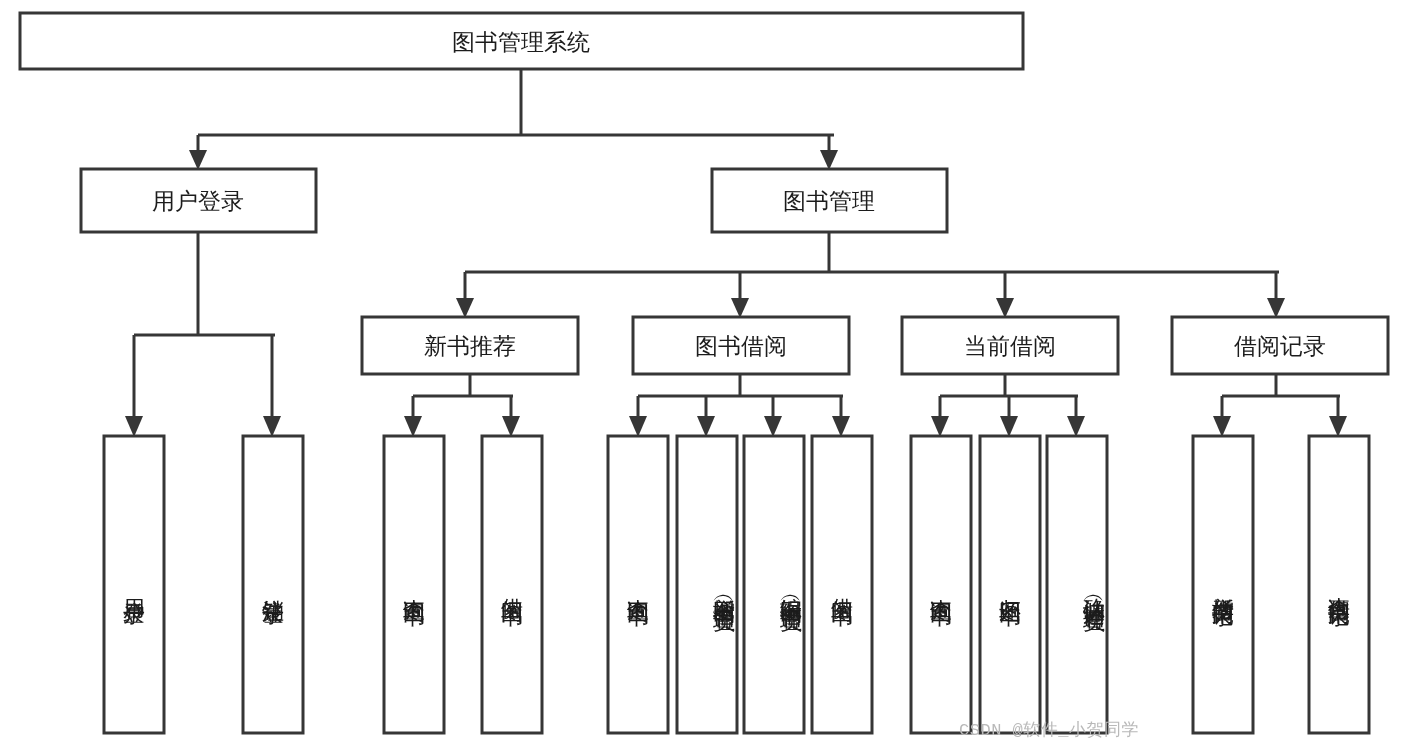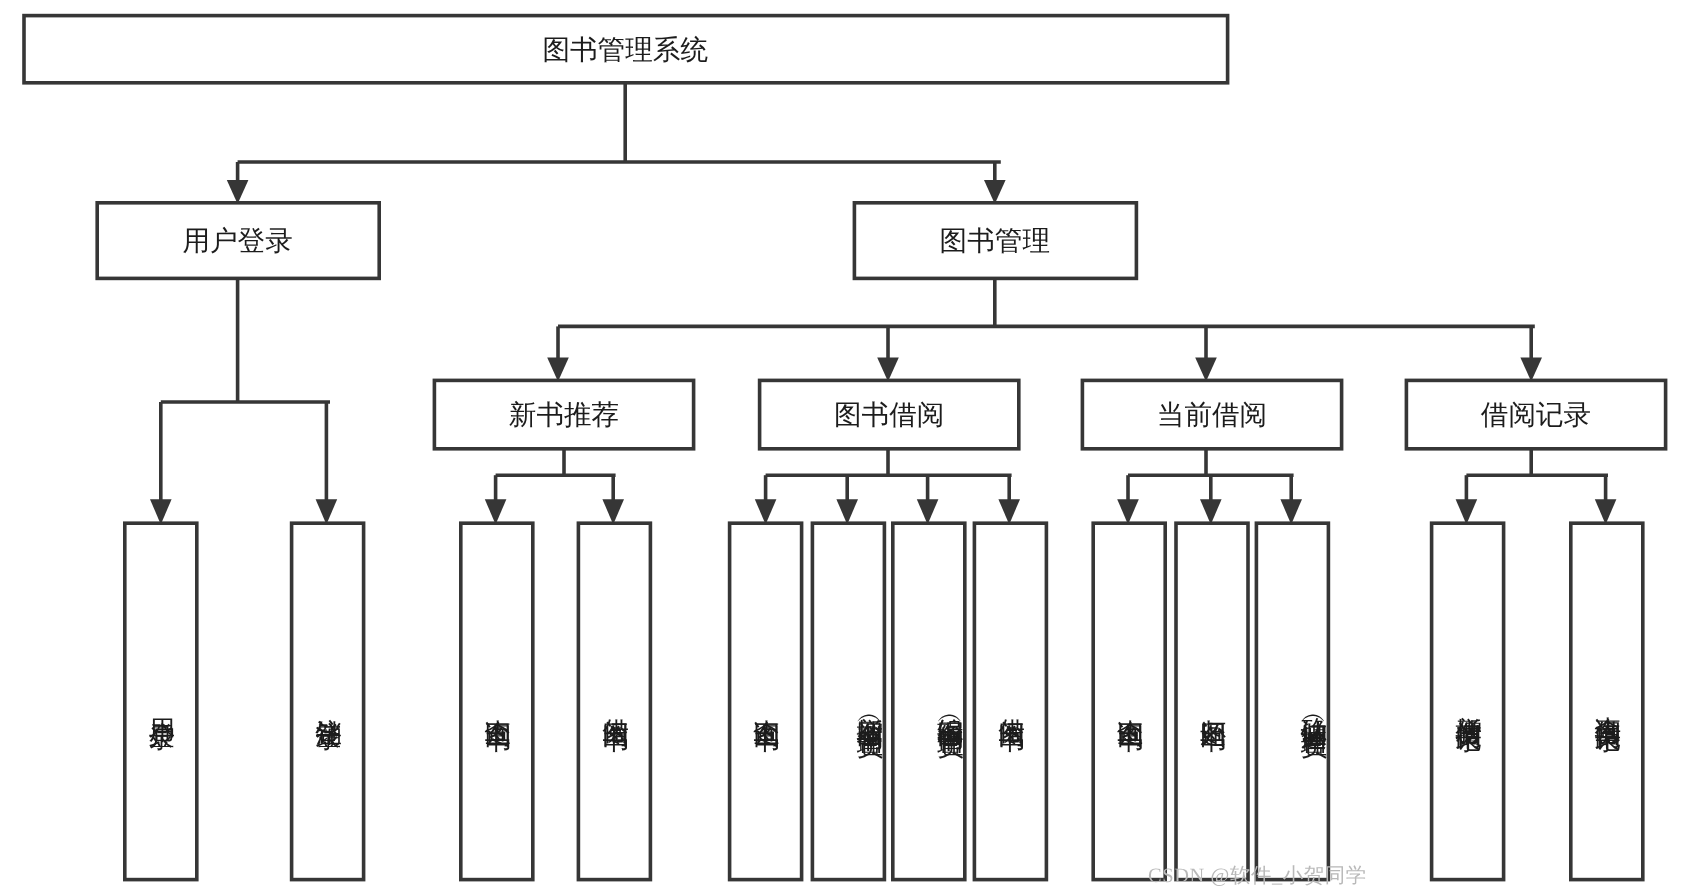--- a/index.html
+++ b/index.html
@@ -59,21 +59,21 @@
     line-height: 1.18;
     letter-spacing: 2px;
     color: #1c1c1c;
     white-space: nowrap;
     pointer-events: none;
   }
   .watermark {
     position: absolute;
     right: 8px;
     bottom: 6px;
-    font-family: Liberation Serif, serif;
+    font-family: Liberation Mono, monospace;
     font-size: 17px;
     color: #b9b9b9;
     letter-spacing: 0.5px;
     white-space: nowrap;
   }
 </style>
 </head>
 <body>
 
 <div id="diagram-root">

